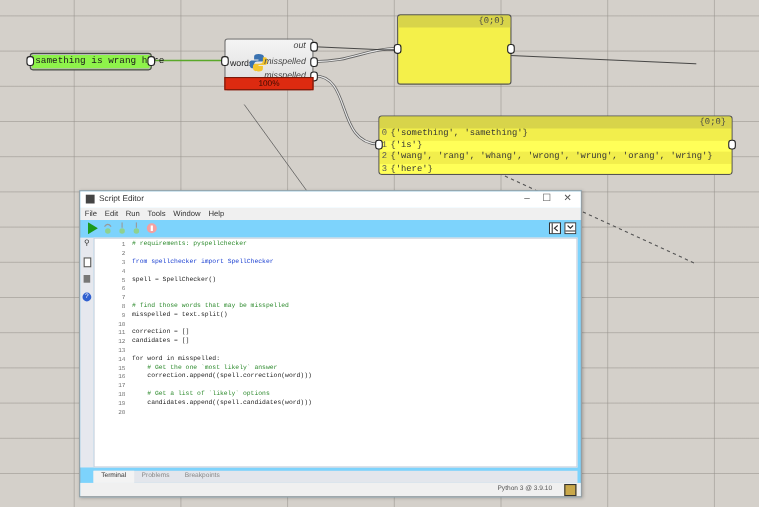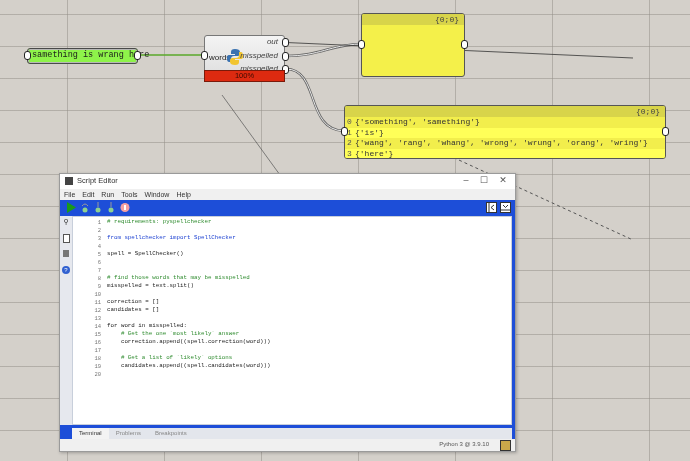--- a/index.html
+++ b/index.html
@@ -21,21 +21,21 @@
   .comp .out{position:absolute;right:6px;font-size:8px;color:#444;text-align:right;font-style:italic;}
   .prog{position:absolute;left:204px;top:70px;width:79px;height:10px;background:#dd2a10;border:1px solid #7a1a0a;color:#3a0a00;font-size:7.5px;text-align:center;line-height:10px;}
   
   .ypanel{position:absolute;background:#f4f04a;border:1px solid #555;border-radius:3px;overflow:hidden;font-family:"Liberation Mono",monospace;font-size:8px;color:#333;}
   .ypanel .hdr{height:11px;background:#d8d44a;text-align:right;padding-right:5px;line-height:11px;color:#444;}
   .ypanel .row{height:10.5px;line-height:10.5px;white-space:nowrap;padding-left:2px;}
   .ypanel .row:nth-child(even){background:#ffff58;}
   .ypanel .row:nth-child(odd){background:#f2ee4c;}
   .ypanel .idx{display:inline-block;width:8px;color:#555;}
   
-  .win{position:absolute;left:59px;top:173px;width:455px;height:277px;background:#1d4ed8;border:1px solid #9a9a9a;box-shadow:1px 1px 3px rgba(0,0,0,.25);}
+  .win{position:absolute;left:72px;top:173px;width:455px;height:277px;background:#7dd3fc;border:1px solid #9a9a9a;box-shadow:1px 1px 3px rgba(0,0,0,.25);}
   .titlebar{height:15px;background:#fff;position:relative;}
   .titlebar .title{position:absolute;left:17px;top:2px;font-size:7.5px;color:#333;}
   .titlebar .ticon{position:absolute;left:5px;top:3px;width:8px;height:8px;background:#444;}
   .wc{position:absolute;top:1px;font-size:9px;color:#555;width:18px;text-align:center;}
   .menubar{height:11px;background:#f0f0f0;font-size:7px;color:#333;padding-left:4px;display:flex;gap:7px;align-items:center;}
   .toolbar{height:16px;position:relative;}
   .tb{position:absolute;top:2px;width:10px;height:11px;}
   .edrow{position:absolute;left:0;top:42px;right:0;bottom:26px;}
   .sidebar{position:absolute;left:0;top:0;width:12px;bottom:0;background:#e6e8ee;}
   .sicon{position:absolute;left:2px;width:8px;height:8px;font-size:7px;line-height:8px;text-align:center;color:#333;}

